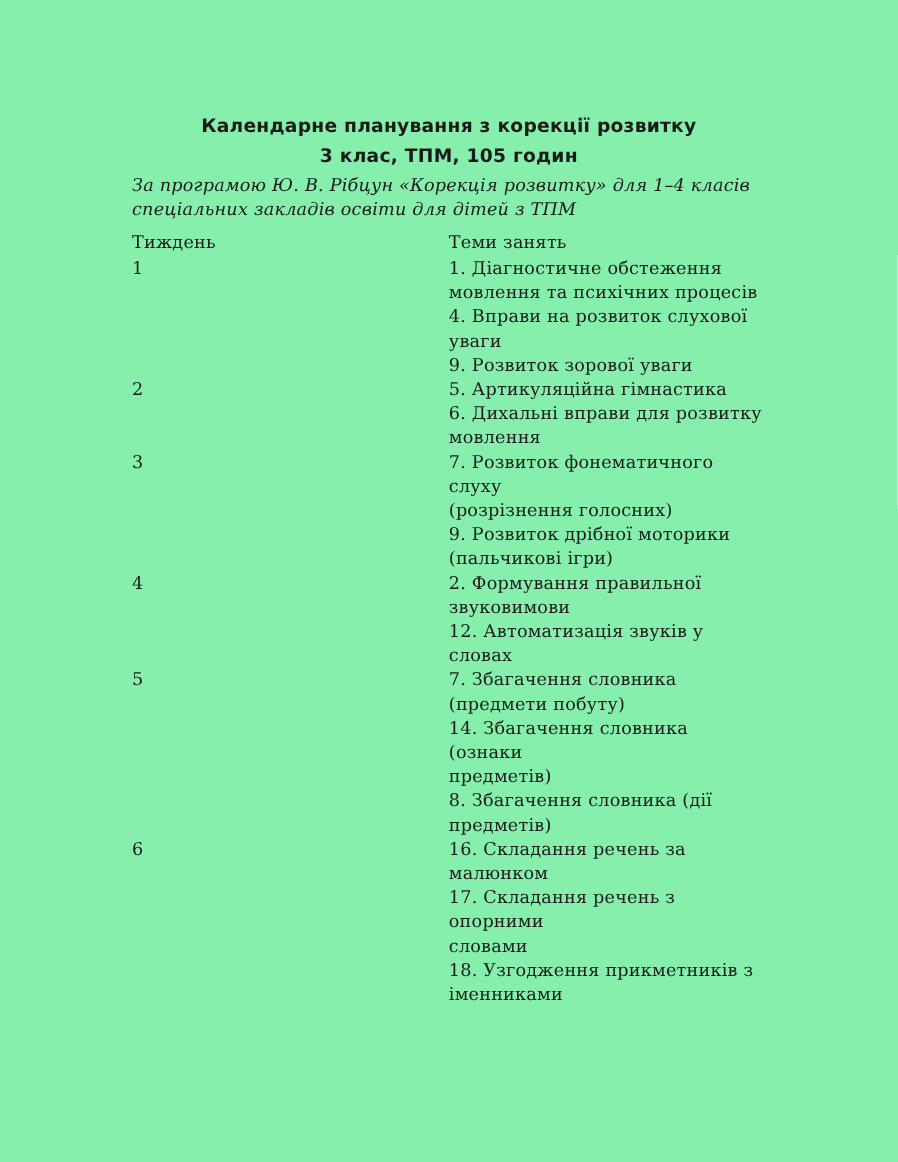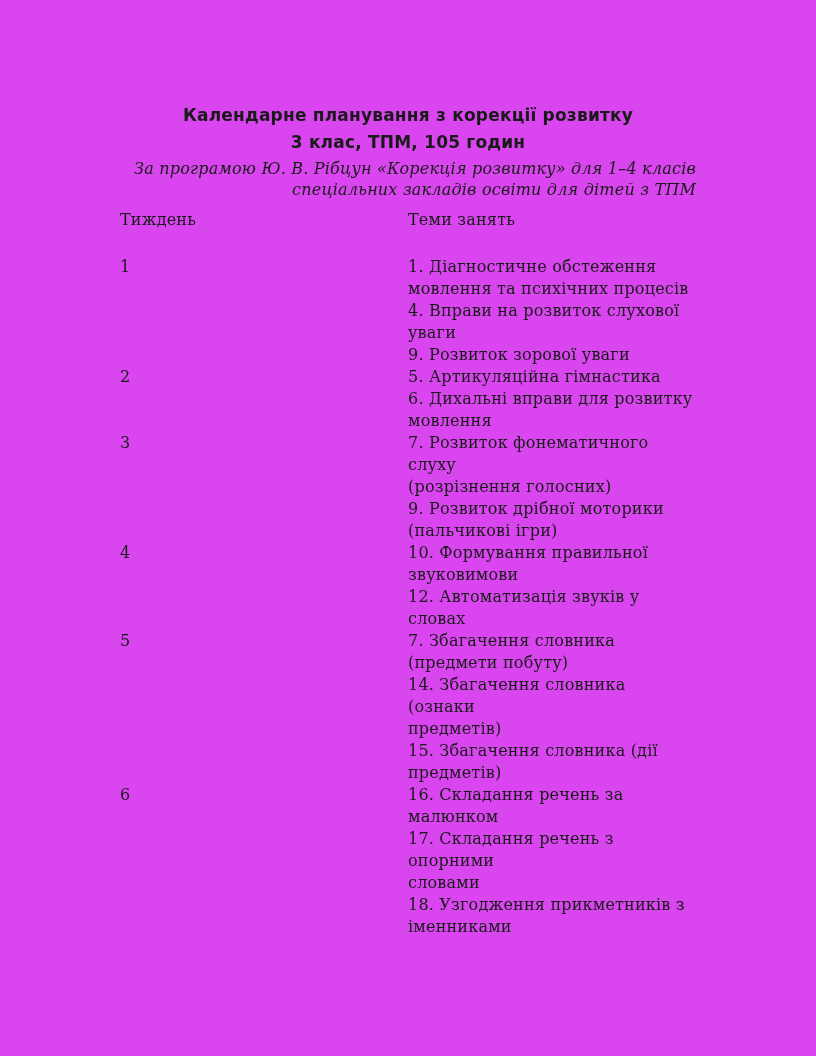--- a/index.html
+++ b/index.html
@@ -2,21 +2,21 @@
 <html lang="uk"><head>
 <meta charset="utf-8">
 <style>
   html, body { margin: 0; padding: 0; }
   body { background: #ffffff; }
 
   .page {
     position: relative;
     width: 816px;
     height: 1056px;
-    background: #d946ef;
+    background: #86efac;
     overflow: hidden;
     color: #1a1a1a;
     font-family: "DejaVu Serif", serif;
     font-size: 16px;
     line-height: 22px;
     letter-spacing: 0.2px;
   }
 
   .content {
     padding: 102px 120px 0 120px; 
@@ -30,30 +30,30 @@
     line-height: 27px;
     letter-spacing: 0.2px;
     text-align: center;
     margin: 0;
   }
 
   .subtitle {
     font-style: italic;
     font-size: 16px;
     line-height: 21px;
-    text-align: right;
+    text-align: left;
     white-space: pre-line;
     margin-top: 2px;
   }
 
   .schedule { margin-top: 9px; }
 
   .thead {
     display: flex;
-    margin-bottom: 25px;
+    margin-bottom: 2px;
   }
 
   .row { display: flex; }
 
   .col-week  { width: 288px; flex: 0 0 288px; }
   .col-topics{ width: 288px; flex: 0 0 288px; }
 
   .topic { white-space: pre-line; }
 </style>
 </head>
@@ -100,34 +100,34 @@
               <div class="topic">7. Розвиток фонематичного слуху
 (розрізнення голосних)</div>
               <div class="topic">9. Розвиток дрібної моторики
 (пальчикові ігри)</div>
             </div>
   </div>
 
   <div class="row">
     <div class="col-week">4</div>
     <div class="col-topics">
-              <div class="topic">10. Формування правильної
+              <div class="topic">2. Формування правильної
 звуковимови</div>
               <div class="topic">12. Автоматизація звуків у словах</div>
             </div>
   </div>
 
   <div class="row">
     <div class="col-week">5</div>
     <div class="col-topics">
               <div class="topic">7. Збагачення словника
 (предмети побуту)</div>
               <div class="topic">14. Збагачення словника (ознаки
 предметів)</div>
-              <div class="topic">15. Збагачення словника (дії
+              <div class="topic">8. Збагачення словника (дії
 предметів)</div>
             </div>
   </div>
 
   <div class="row">
     <div class="col-week">6</div>
     <div class="col-topics">
               <div class="topic">16. Складання речень за
 малюнком</div>
               <div class="topic">17. Складання речень з опорними

